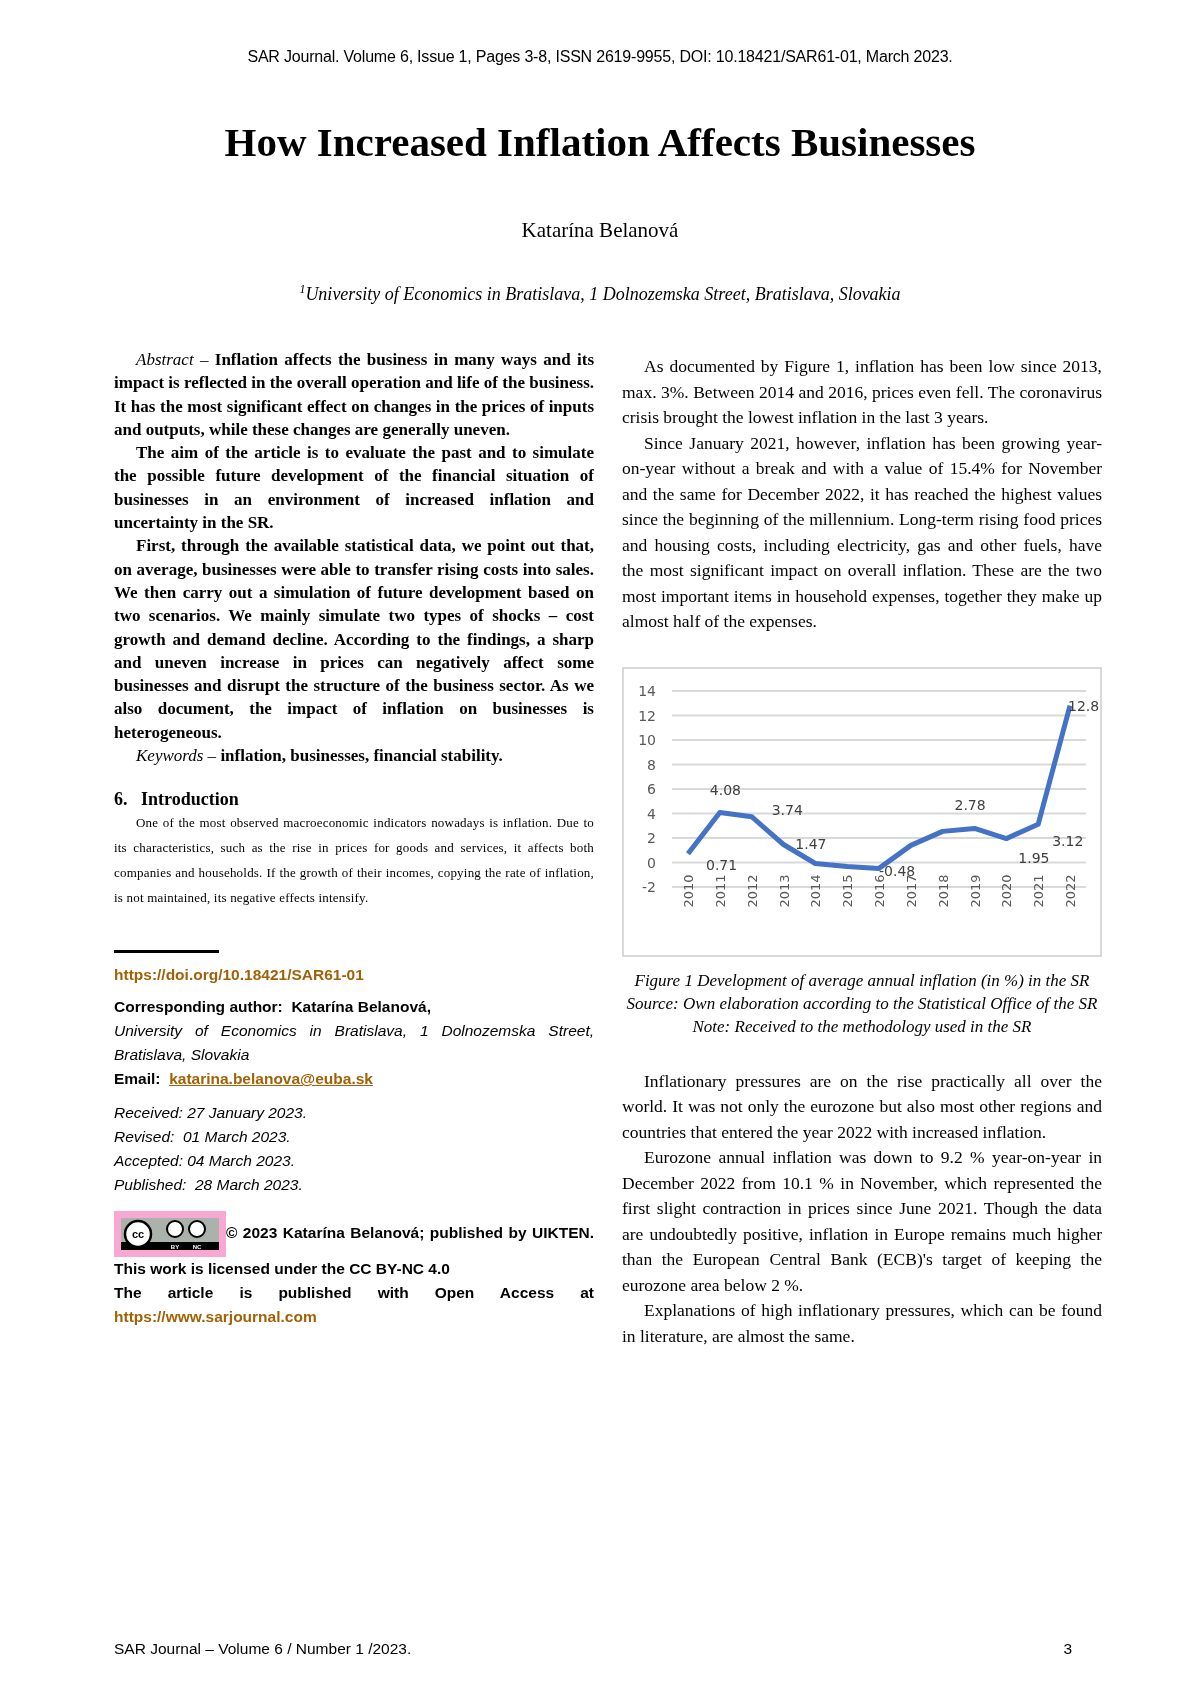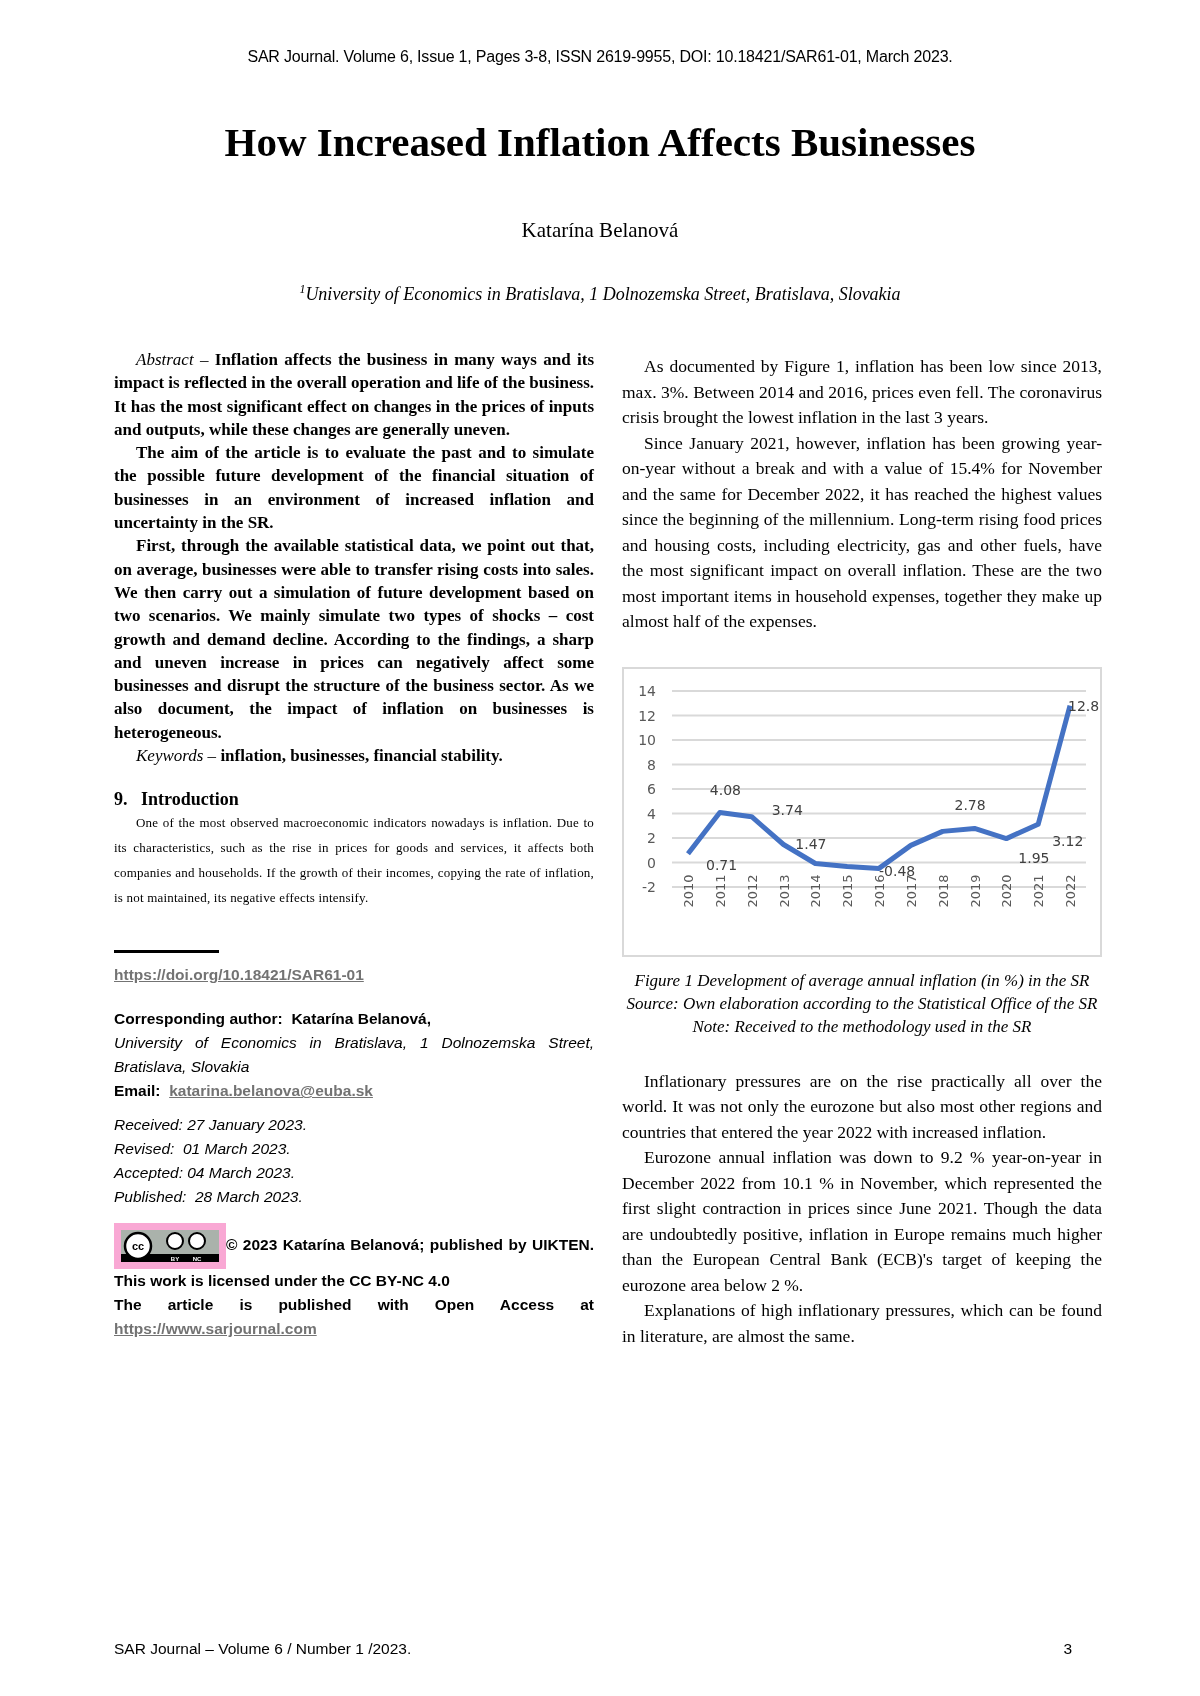--- a/index.html
+++ b/index.html
@@ -14,21 +14,21 @@
   .right{left:622px;width:480px;top:354px;}
   .jp{text-align:justify;margin:0;font-size:17.2px;line-height:23.3px;}
   .ind{text-indent:22px;}
   .abs{font-weight:bold;font-size:17px;line-height:23.3px;}
   .abs i{font-weight:normal;}
   .kw{}
   .sec{margin:22px 0 0 0;font-weight:bold;font-size:18px;}
   .intro{font-size:13px;line-height:25px;letter-spacing:0.2px;}
   .rule{width:105px;height:3px;background:#000;margin:40px 0 0 0;}
   .meta{font-family:"Liberation Sans",sans-serif;font-size:15.5px;line-height:24px;}
-  .meta a,.link{color:#737373;text-decoration:underline;font-weight:bold;}
+  .meta a,.link{color:#a16207;font-weight:bold;}
   .meta .bold{font-weight:bold;}
   .meta .it{font-style:italic;}
   .em{font-weight:bold;text-decoration:underline;color:#000;}
   .rp{font-size:17.5px;line-height:25.5px;text-align:justify;margin:0;text-indent:22px;}
   .chart{width:480px;height:290px;border:2px solid #d9d9d9;box-sizing:border-box;margin-top:32px;position:relative;}
   .cap{text-align:center;font-style:italic;font-size:17px;line-height:23px;margin-top:12px;}
   .cc{display:inline-block;width:98px;height:32px;background:#0ea5e9;border:7px solid #f9a8d4;position:relative;vertical-align:middle;}
   .footer{position:absolute;top:1640px;left:114px;width:958px;font-family:"Liberation Sans",sans-serif;font-size:15.5px;}
   .footer .pg{position:absolute;right:0;top:0;}
 </style>
@@ -38,26 +38,26 @@
 <div class="hdr">SAR Journal. Volume 6, Issue 1, Pages 3-8, ISSN 2619-9955, DOI: 10.18421/SAR61-01, March 2023.</div>
 <div class="title">How Increased Inflation Affects Businesses</div>
 <div class="author">Katarína Belanová</div>
 <div class="affil"><sup>1</sup><span>University of Economics in Bratislava, 1 Dolnozemska Street, Bratislava, Slovakia</span></div>
 
 <div class="col left">
   <p class="jp abs ind"><i>Abstract –</i> <span>Inflation affects the business in many ways and its impact is reflected in the overall operation and life of the business. It has the most significant effect on changes in the prices of inputs and outputs, while these changes are generally uneven.</span></p>
   <p class="jp abs ind">The aim of the article is to evaluate the past and to simulate the possible future development of the financial situation of businesses in an environment of increased inflation and uncertainty in the SR.</p>
   <p class="jp abs ind">First, through the available statistical data, we point out that, on average, businesses were able to transfer rising costs into sales. We then carry out a simulation of future development based on two scenarios. We mainly simulate two types of shocks – cost growth and demand decline. According to the findings, a sharp and uneven increase in prices can negatively affect some businesses and disrupt the structure of the business sector. As we also document, the impact of inflation on businesses is heterogeneous.</p>
   <p class="jp abs ind kw"><i>Keywords –</i> <span>inflation, businesses, financial stability.</span></p>
-  <p class="sec" style="white-space:pre">9.   Introduction</p>
+  <p class="sec" style="white-space:pre">6.   Introduction</p>
   <p class="jp ind intro">One of the most observed macroeconomic indicators nowadays is inflation. Due to its characteristics, such as the rise in prices for goods and services, it affects both companies and households. If the growth of their incomes, copying the rate of inflation, is not maintained, its negative effects intensify.</p>
   <div class="rule"></div>
   <div class="meta" style="margin-top:10px">
     <div><a>https://doi.org/10.18421/SAR61-01</a></div>
-    <div style="margin-top:20px"><span class="bold">Corresponding author:</span>&nbsp; <span class="bold">Katarína Belanová,</span></div>
+    <div style="margin-top:8px"><span class="bold">Corresponding author:</span>&nbsp; <span class="bold">Katarína Belanová,</span></div>
     <div class="it" style="text-align:justify">University of Economics in Bratislava, 1 Dolnozemska Street, Bratislava, Slovakia</div>
     <div><span class="bold">Email:</span>&nbsp; <a class="em">katarina.belanova@euba.sk</a></div>
     <div class="it" style="margin-top:10px">Received: 27 January 2023.</div>
     <div class="it" style="white-space:pre">Revised:  01 March 2023.</div>
     <div class="it">Accepted: 04 March 2023.</div>
     <div class="it" style="white-space:pre">Published:  28 March 2023.</div>
     <div style="margin-top:14px;text-align:justify;font-weight:bold">
       <span class="cc">
         <svg width="98" height="32" viewBox="0 0 98 32">
             <rect x="0" y="0" width="98" height="24" fill="#aab2ab"></rect>

